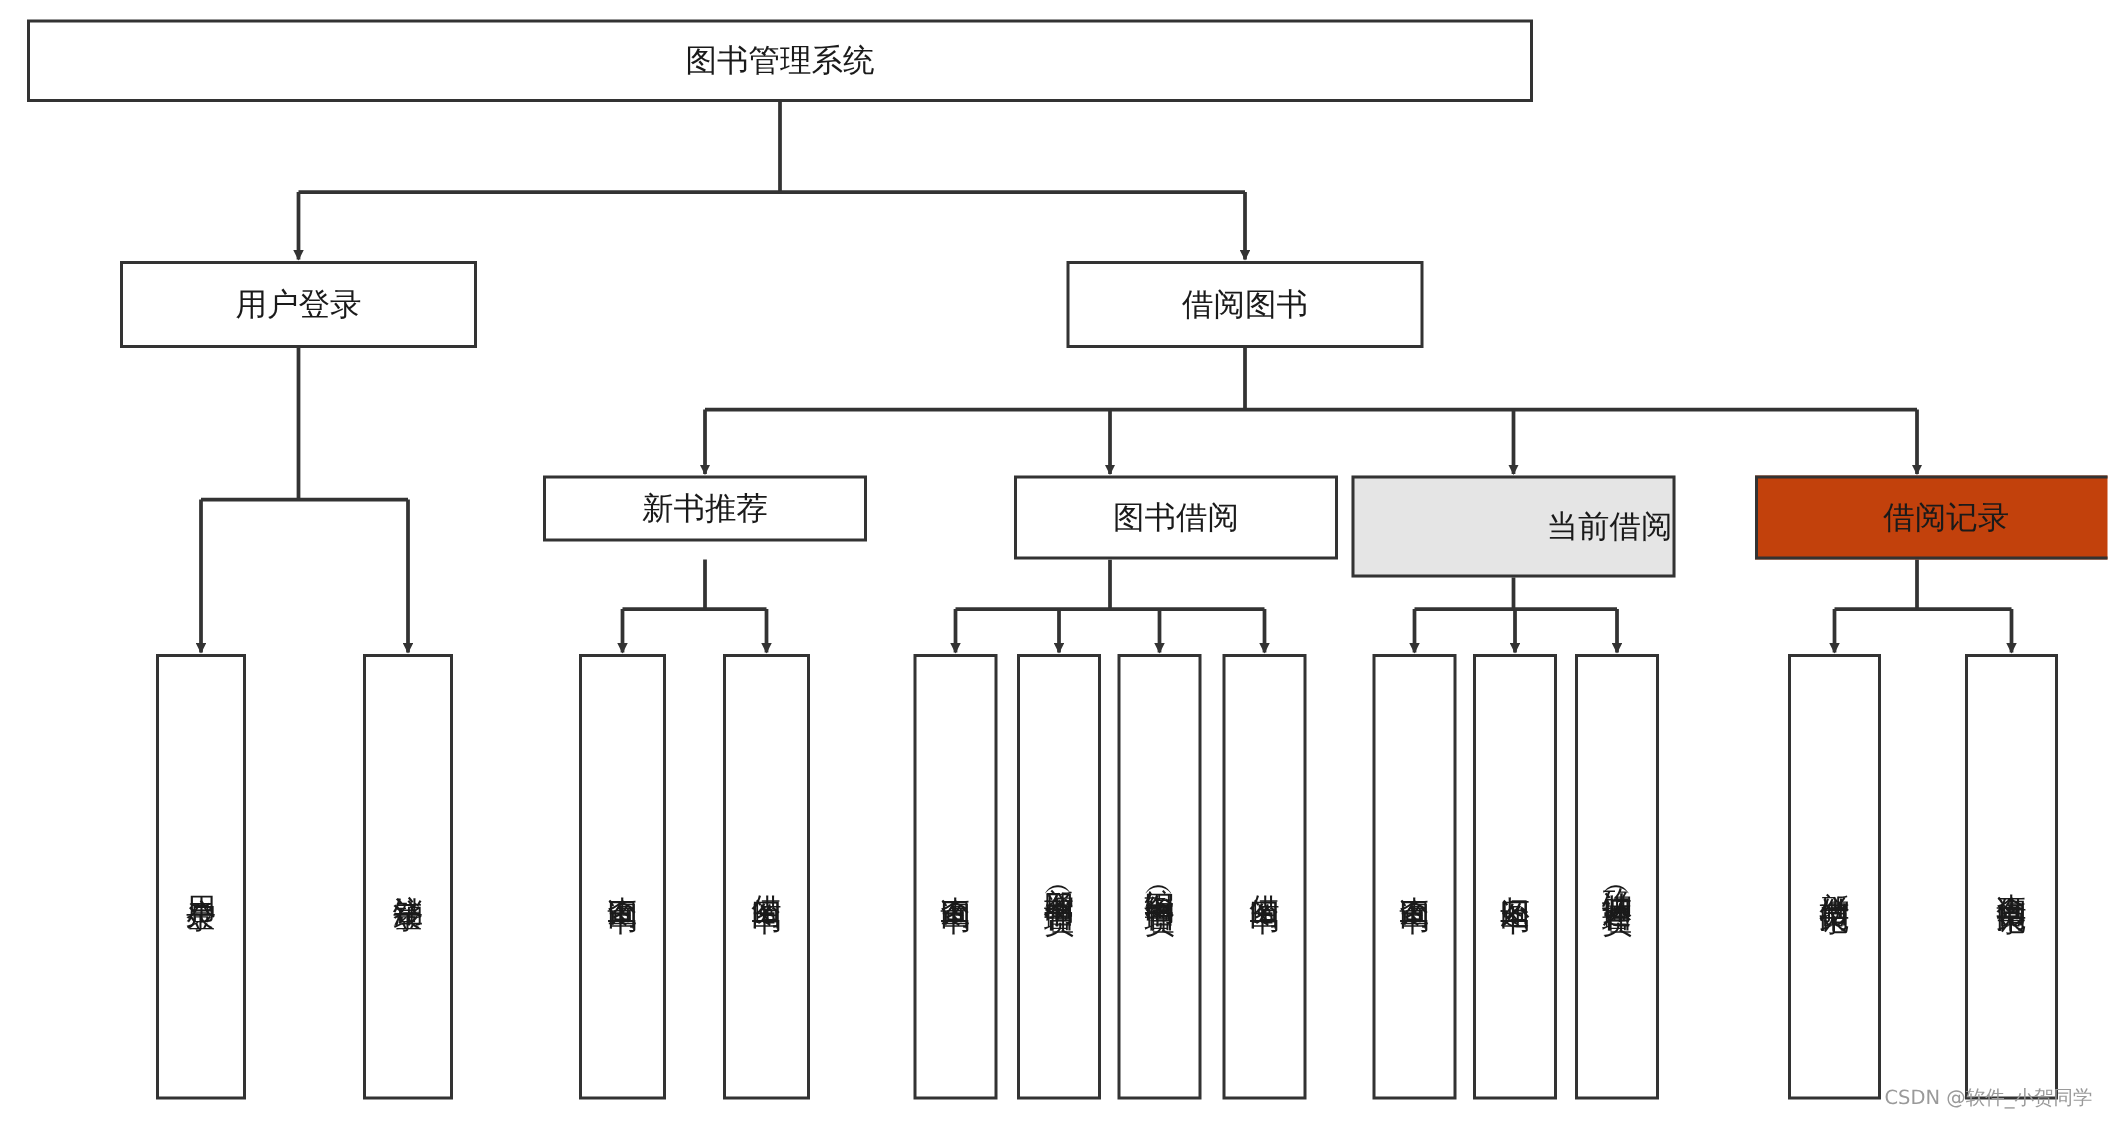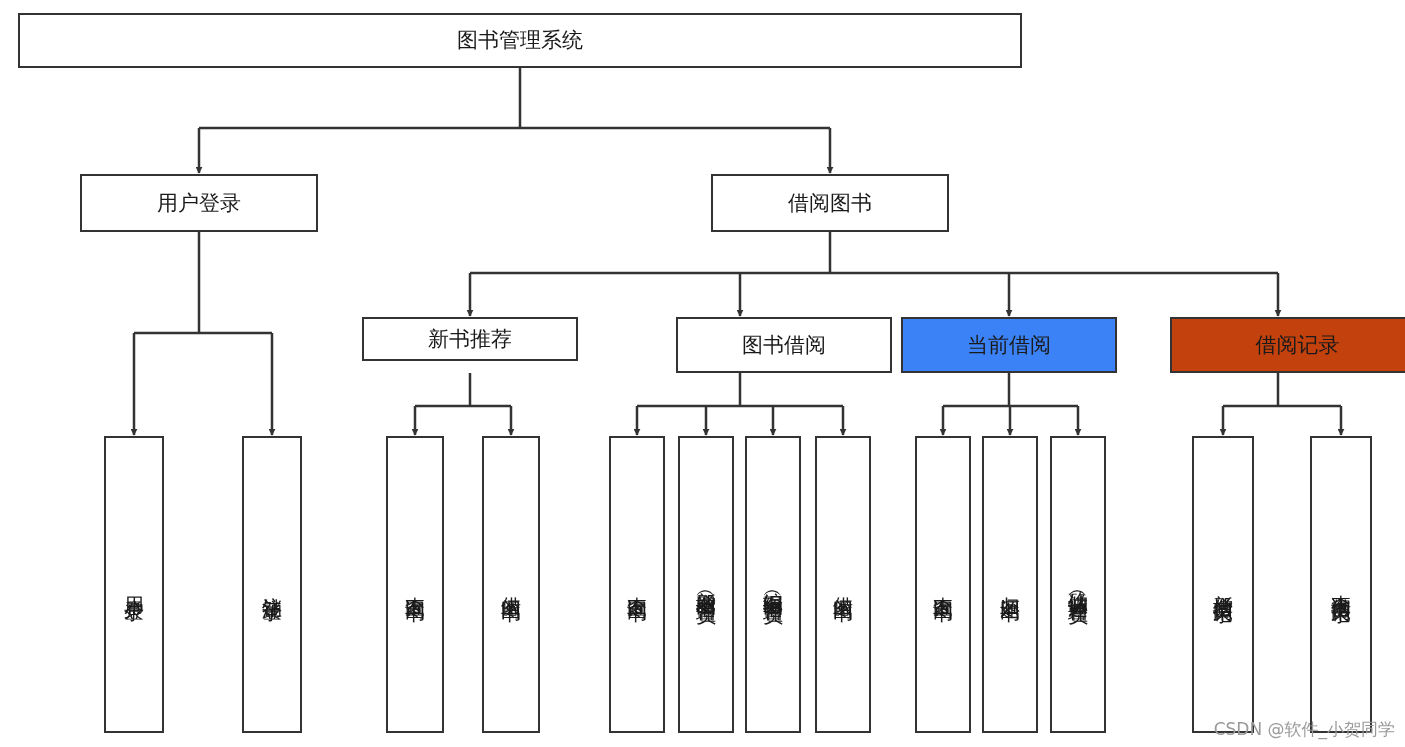--- a/index.html
+++ b/index.html
@@ -51,21 +51,21 @@
     left: 0;
     top: 0;
     width: 1405px;
     height: 747px;
     pointer-events: none;
   }
   #watermark {
     position: absolute;
     right: 10px;
     bottom: 6px;
-    font-size: 17px;
+    font-size: 13px;
     color: #9a9a9a;
     font-family: "DejaVu Sans", "Liberation Sans", sans-serif;
     white-space: nowrap;
     user-select: none;
   }
 </style>
 </head>
 <body>
 
 <div id="diagram-root">
@@ -118,21 +118,21 @@
       </div>
       <div class="node horizontal" style="left: 711px; top: 174px; width: 238px; height: 58px; border-color: rgb(51, 51, 51); background: rgb(255, 255, 255);">
         <span class="node-label" style="color: rgb(26, 26, 26);">借阅图书</span>
       </div>
       <div class="node horizontal" style="left: 362px; top: 317px; width: 216px; height: 44px; border-color: rgb(51, 51, 51); background: rgb(255, 255, 255);">
         <span class="node-label" style="color: rgb(26, 26, 26);">新书推荐</span>
       </div>
       <div class="node horizontal" style="left: 632px; top: 317px; width: 216px; height: 56px; border-color: rgb(51, 51, 51); background: rgb(255, 255, 255); margin-left: 44px;">
         <span class="node-label" style="color: rgb(26, 26, 26);">图书借阅</span>
       </div>
-      <div class="node horizontal" style="left: 901px; top: 317px; width: 216px; height: 56px; border-color: rgb(51, 51, 51); background: #3b82f6;">
+      <div class="node horizontal" style="left: 901px; top: 317px; width: 216px; height: 68px; border-color: rgb(51, 51, 51); background: #e5e5e5; justify-content: flex-end;">
         <span class="node-label" style="color: rgb(26, 26, 26);">当前借阅</span>
       </div>
       <div class="node horizontal" style="left: 1170px; top: 317px; width: 255px; height: 56px; border-color: rgb(51, 51, 51); background: #c2410c;">
         <span class="node-label" style="color: rgb(26, 26, 26);">借阅记录</span>
       </div>
       <div class="node vertical" style="left: 104px; top: 436px; width: 60px; height: 297px; border-color: rgb(51, 51, 51); background: rgb(255, 255, 255);">
         <span class="node-label" style="color: rgb(26, 26, 26);">用户登录</span>
       </div>
       <div class="node vertical" style="left: 242px; top: 436px; width: 60px; height: 297px; border-color: rgb(51, 51, 51); background: rgb(255, 255, 255);">
         <span class="node-label" style="color: rgb(26, 26, 26);">注销登录</span>

